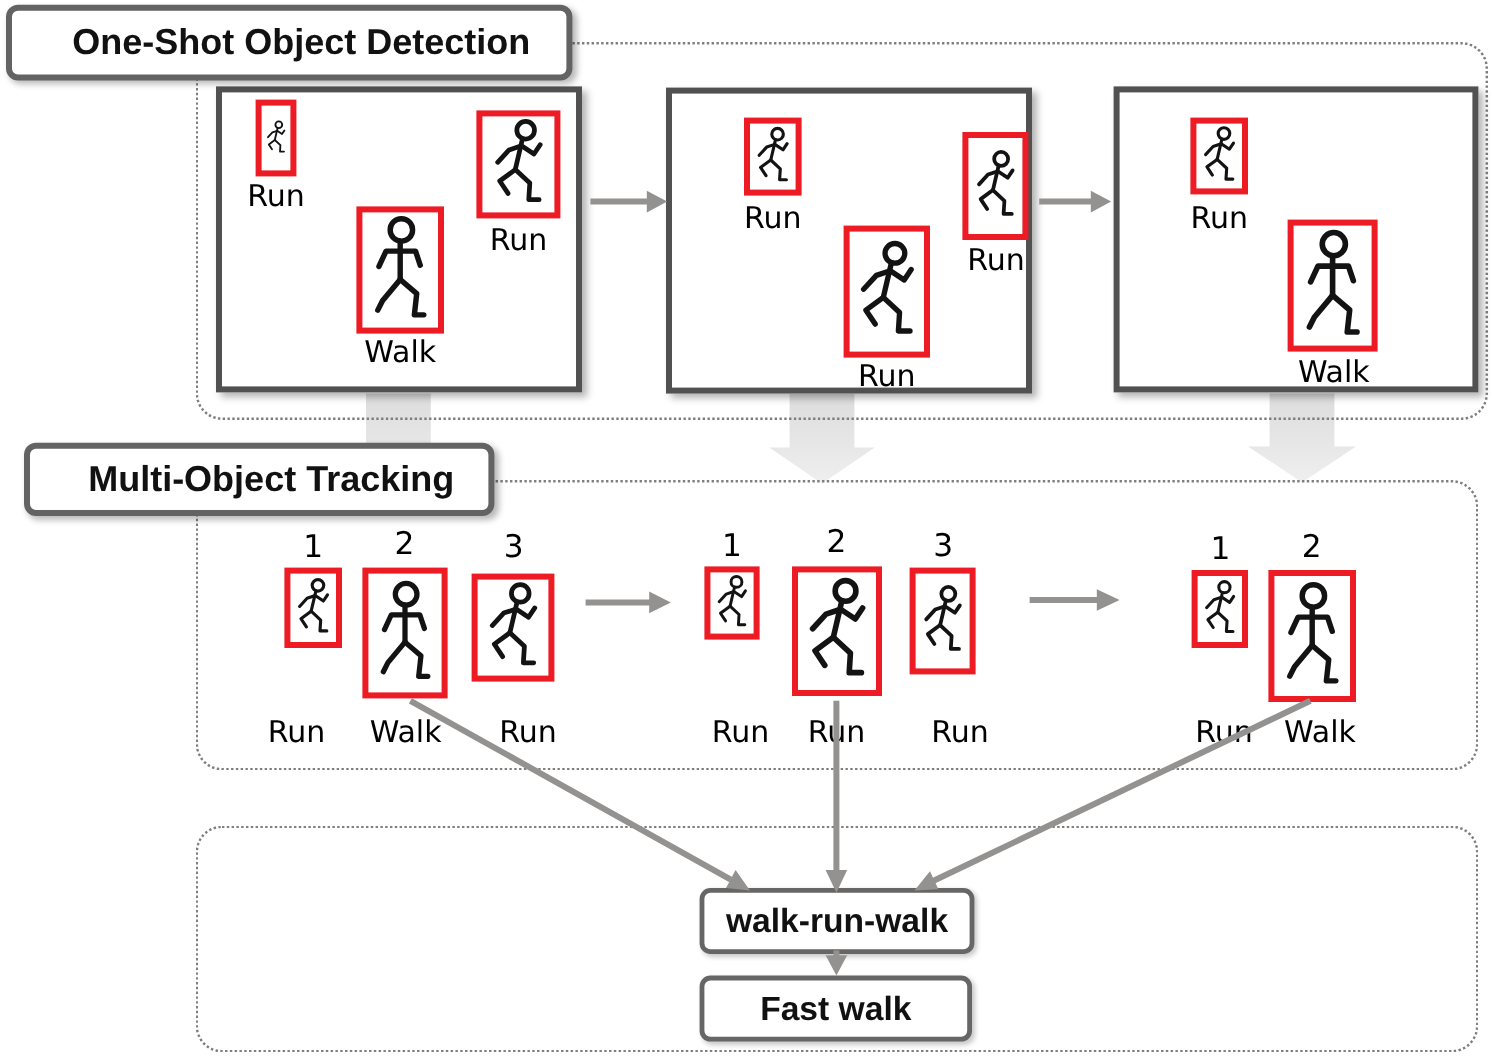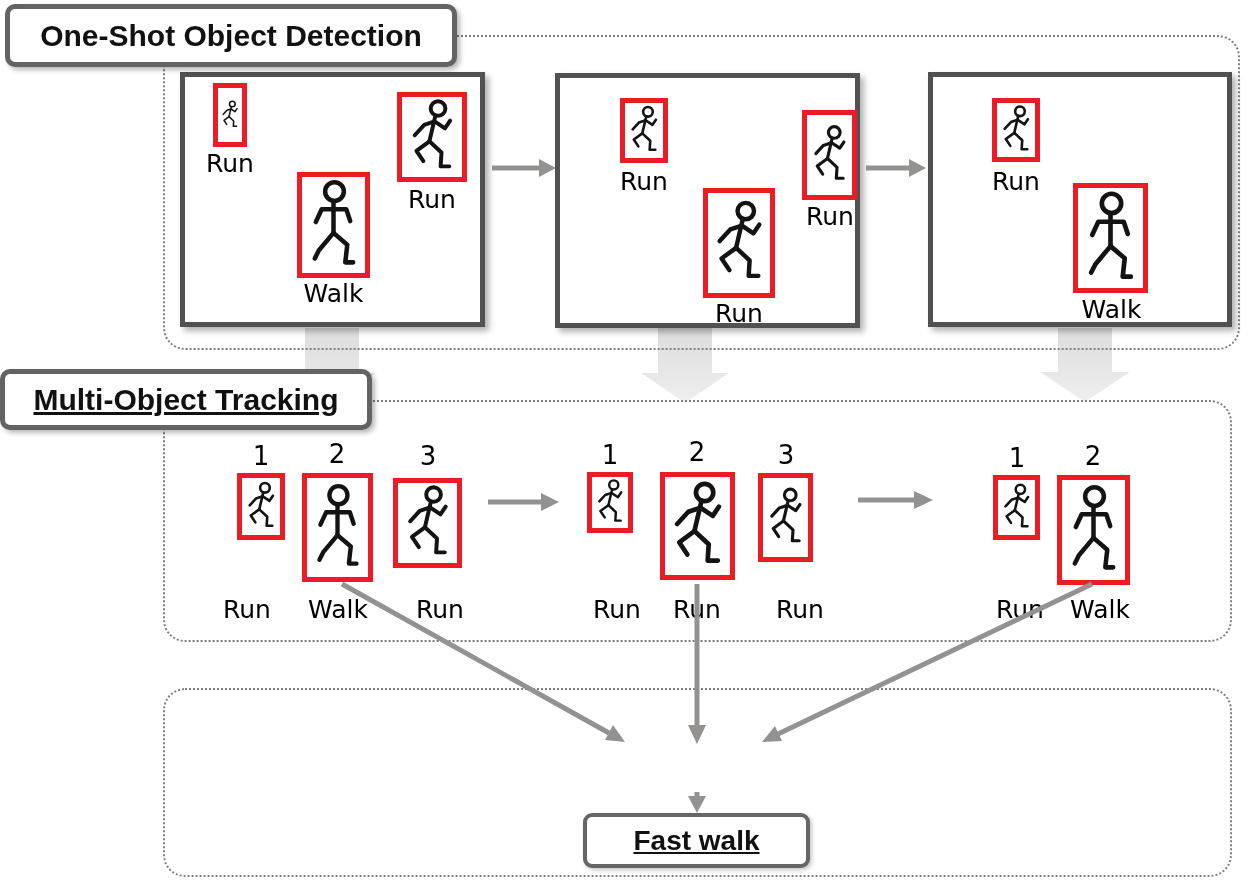--- a/index.html
+++ b/index.html
@@ -7,21 +7,21 @@
          font-family:"Liberation Sans",sans-serif;}
   .layer{position:absolute;left:0;top:0;width:1250px;height:887px;pointer-events:none;}
   .under{z-index:1;}
   .over{z-index:8;}
   .dotted-box{position:absolute;border:2px dotted #7e7e7e;border-radius:22px;z-index:2;background:transparent;}
   .frame{position:absolute;background:#ffffff;border:5px solid #515151;z-index:3;
          box-shadow:4px 4px 6px rgba(0,0,0,0.30);}
   .title-box{position:absolute;background:#ffffff;border:5px solid #636363;border-radius:10px;
              z-index:9;display:flex;align-items:center;justify-content:center;
              font-weight:bold;font-size:30px;color:#111;letter-spacing:0px;
-             box-shadow:3px 3px 5px rgba(0,0,0,0.28);}
+             box-shadow:3px 3px 5px rgba(0,0,0,0.28);padding-left:20px;}
   .result-box{position:absolute;background:#ffffff;border:4px solid #666;border-radius:9px;
               z-index:7;display:flex;align-items:center;justify-content:center;
               font-weight:bold;font-size:28px;color:#111;
               box-shadow:2px 2px 4px rgba(0,0,0,0.22);}
   .bbox{position:absolute;border:5px solid #ed1c24;background:transparent;z-index:5;box-sizing:border-box;}
   .fig{position:absolute;left:2px;top:2px;width:calc(100% - 4px);height:calc(100% - 4px);}
   .fig *{stroke:#131313;stroke-width:4.6;fill:none;stroke-linecap:round;stroke-linejoin:round;}
   .obj-label{position:absolute;z-index:5;font-family:"DejaVu Sans",sans-serif;
              font-size:25px;color:#000;text-align:center;line-height:28px;}
   .track-num{position:absolute;z-index:5;font-family:"DejaVu Sans",sans-serif;
@@ -61,21 +61,21 @@
     <polygon points="1058,328 1112,328 1112,372 1130,372 1085,402 1040,372 1058,372" fill="url(#blockgrad)"></polygon>
   </svg>
 
   <div class="dotted-box" style="left:163px;top:35px;width:1073px;height:311px;"></div>
   <div class="dotted-box" style="left:163px;top:400px;width:1065px;height:238px;"></div>
   <div class="dotted-box" style="left:163px;top:688px;width:1065px;height:185px;"></div>
 
   <div class="title-box" style="left:5px;top:4px;width:442px;height:53px;">
     <span>One-Shot Object Detection</span>
   </div>
-  <div class="title-box" style="left:0;top:369px;width:362px;height:51px;text-decoration:underline;">
+  <div class="title-box" style="left:20px;top:369px;width:362px;height:51px;">
     <span>Multi-Object Tracking</span>
   </div>
 
   <div class="frame" style="left:180px;top:72px;width:295px;height:245px;"></div>
   <div class="frame" style="left:555px;top:73px;width:295px;height:245px;"></div>
   <div class="frame" style="left:928px;top:72px;width:294px;height:245px;"></div>
 
   <div class="bbox" style="left:213px;top:83px;width:34px;height:64px;">
     <svg class="fig">
         <use href="#fig-run"></use>
@@ -179,21 +179,24 @@
   </div>
   <div class="obj-label" style="left:984px;top:596px;width:72px;">Run</div>
   <div class="track-num" style="left:1073px;top:441px;">2</div>
   <div class="bbox" style="left:1057px;top:475px;width:73px;height:110px;">
     <svg class="fig">
         <use href="#fig-walk"></use>
       </svg>
   </div>
   <div class="obj-label" style="left:1064px;top:596px;width:72px;">Walk</div>
 
-  <div class="result-box" style="left:583px;top:813px;width:219px;height:47px;text-decoration:underline;">
+  <div class="result-box" style="left:583px;top:740px;width:221px;height:47px;">
+    <span>walk-run-walk</span>
+  </div>
+  <div class="result-box" style="left:583px;top:813px;width:219px;height:47px;">
     <span>Fast walk</span>
   </div>
 
   <svg class="layer over" viewBox="0 0 1250 887">
     <g stroke="#949290" stroke-width="5" fill="#949290">
 
       <line x1="492" y1="168" x2="541" y2="168"></line>
       <polygon points="556,168 539,159 539,177" stroke="none"></polygon>
       <line x1="866" y1="168" x2="911" y2="168"></line>
       <polygon points="926,168 909,159 909,177" stroke="none"></polygon>

